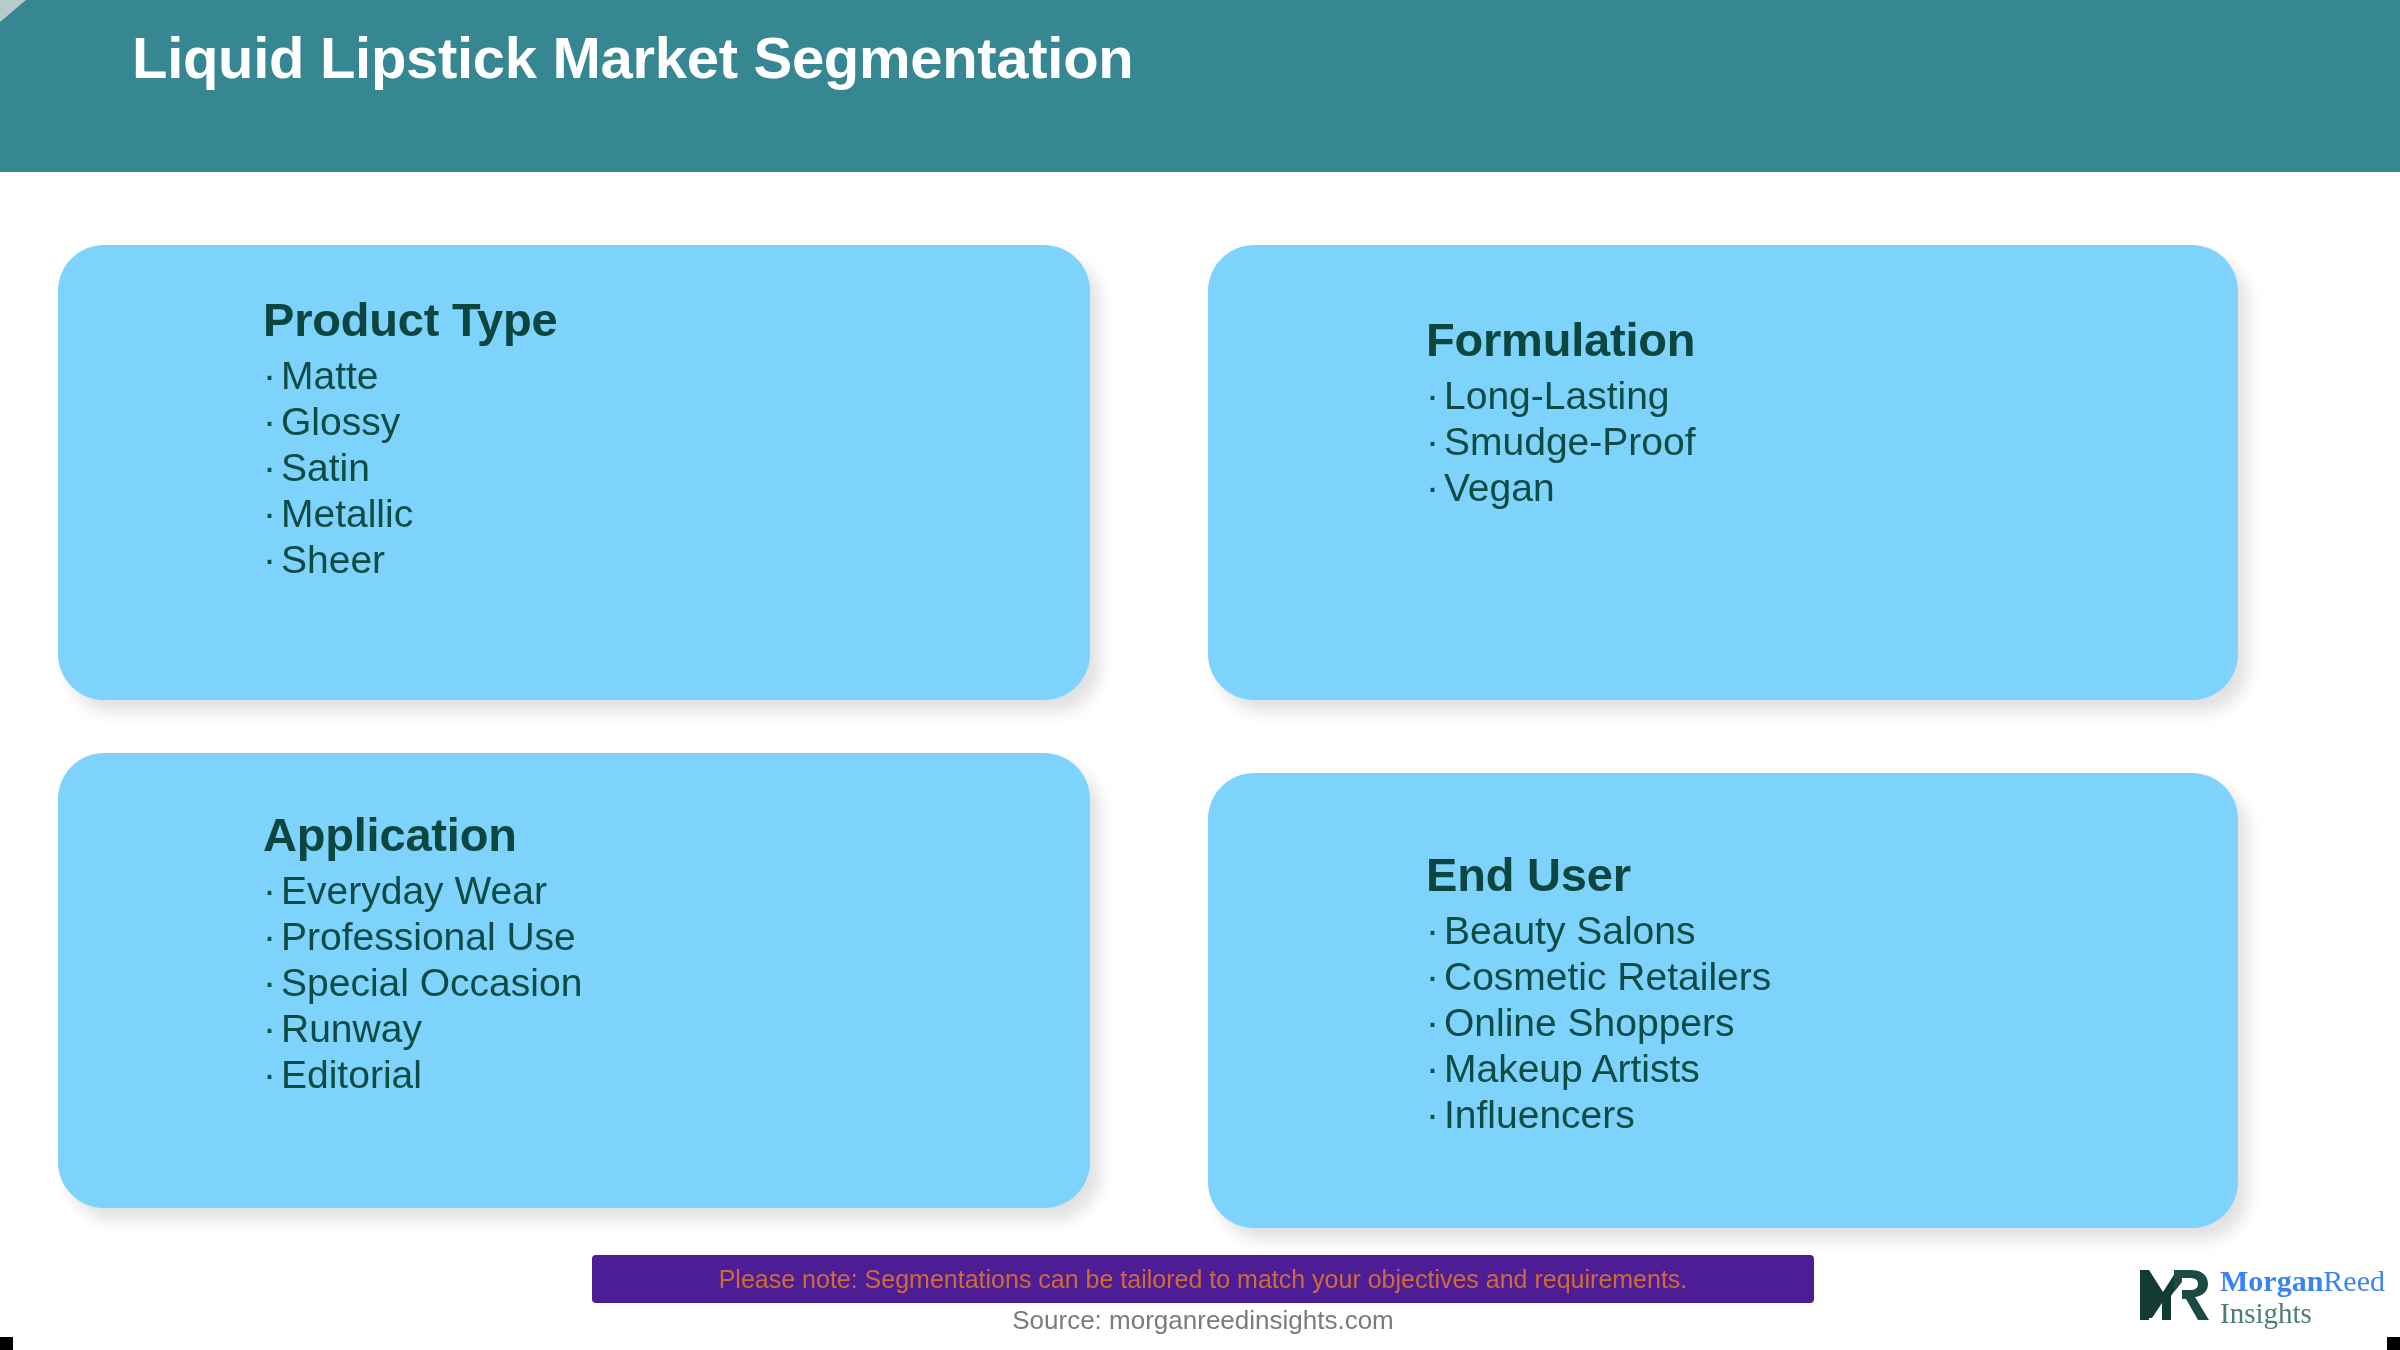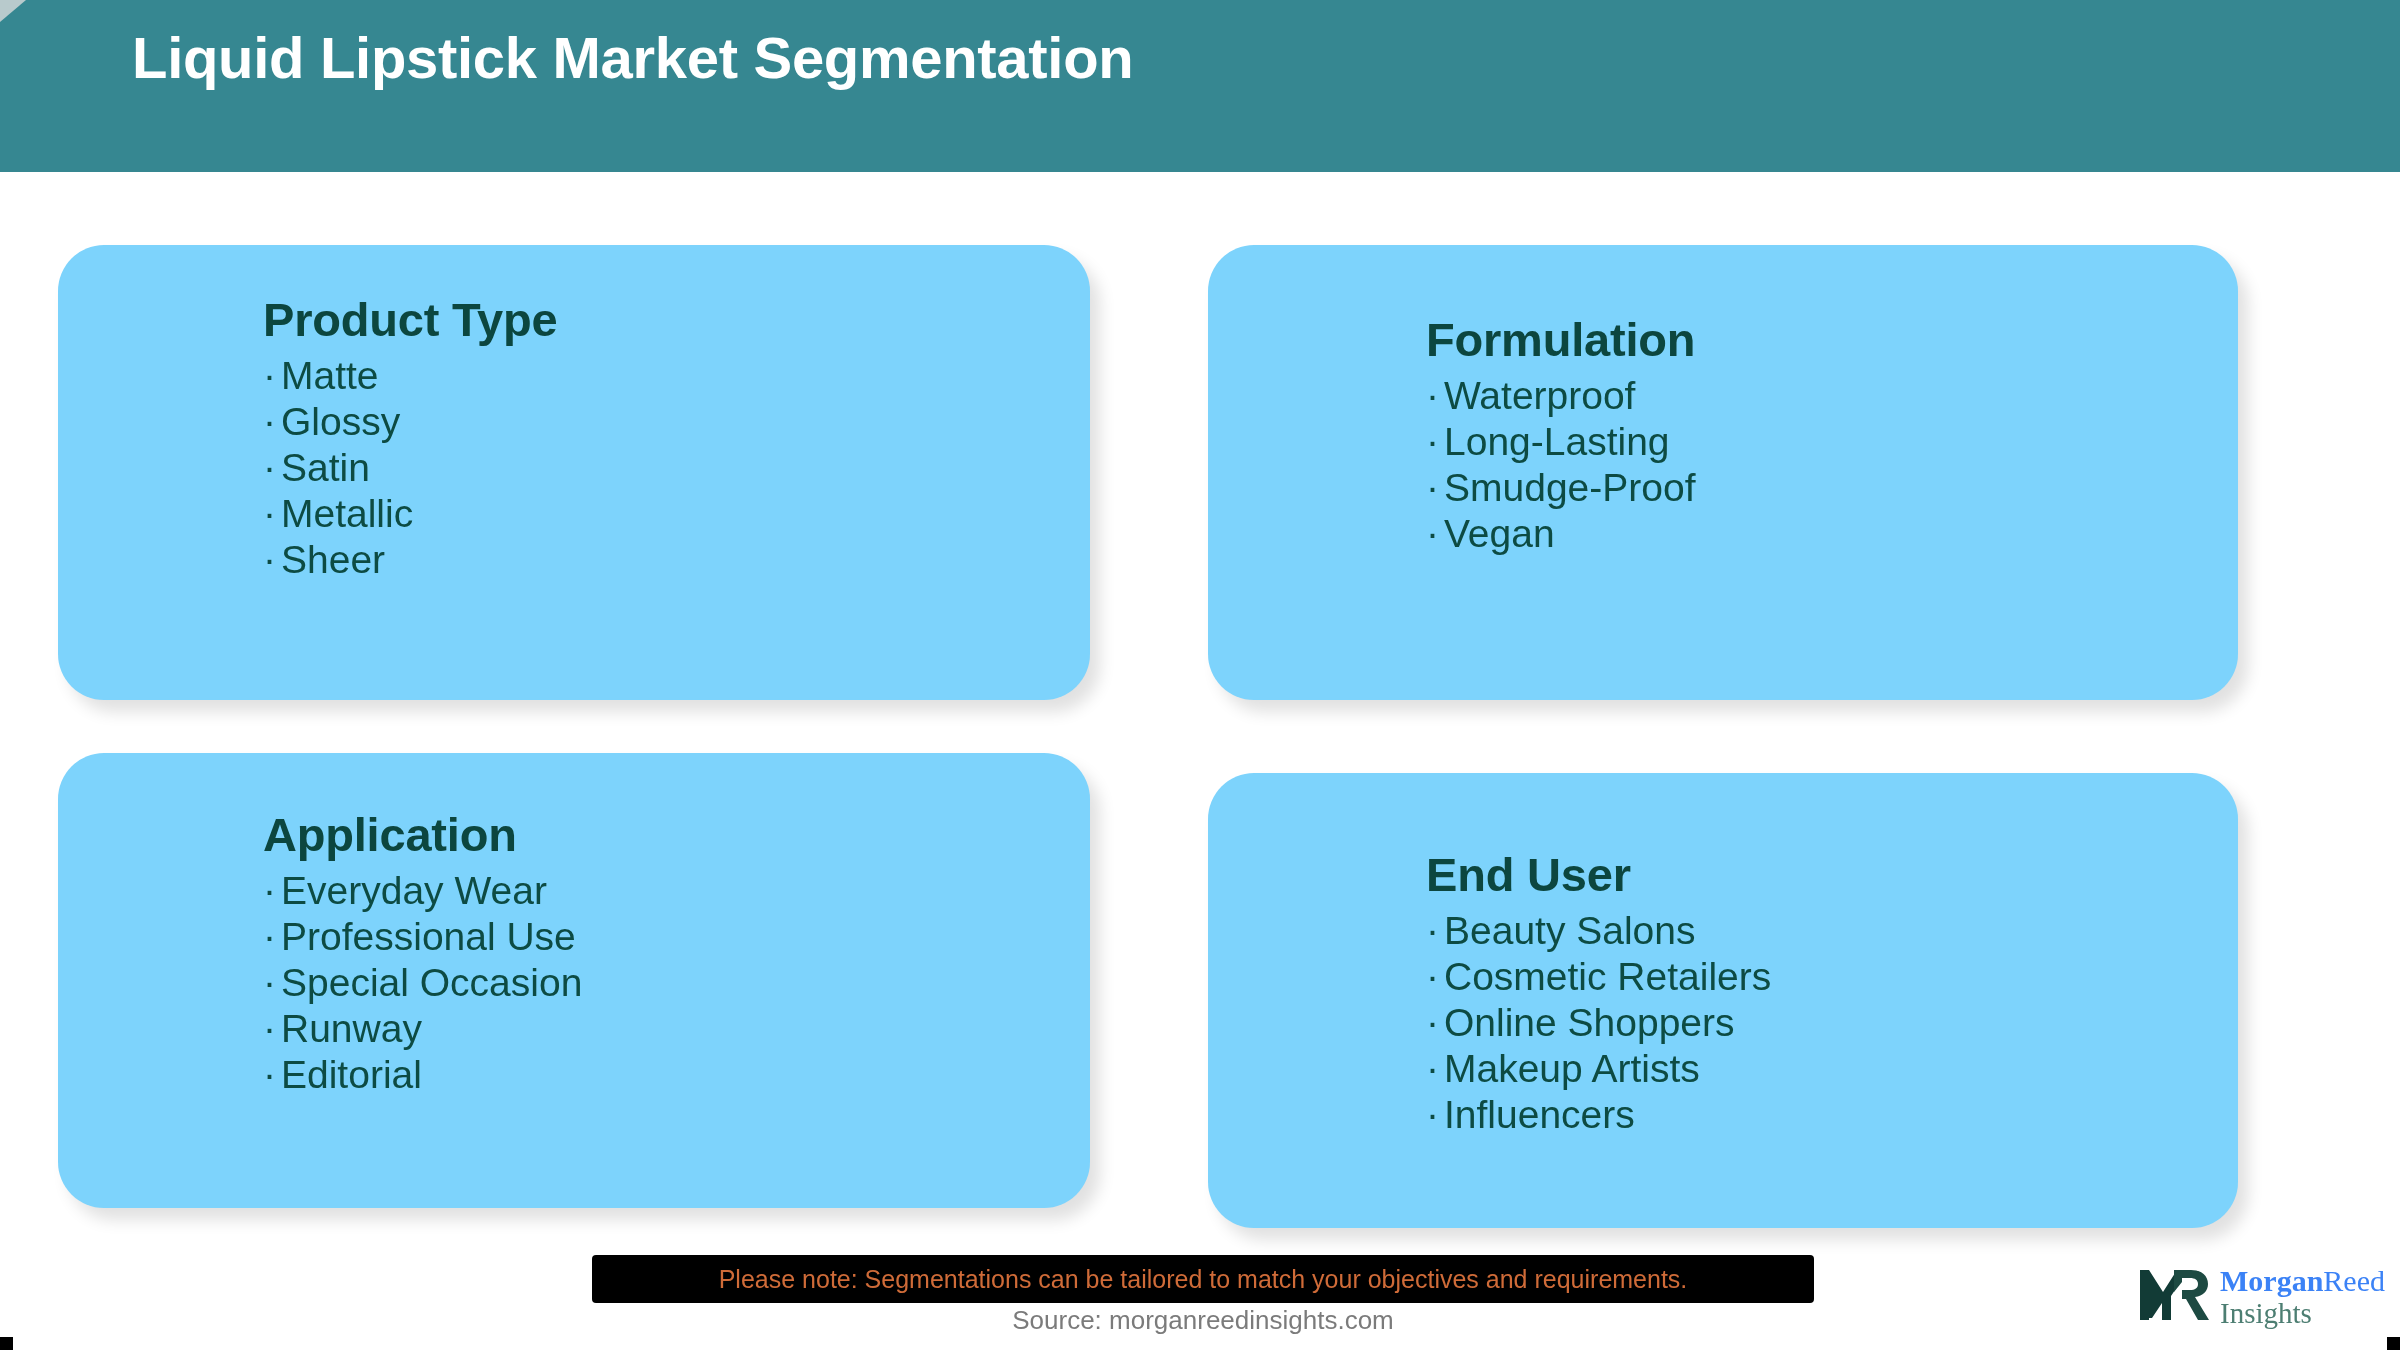--- a/index.html
+++ b/index.html
@@ -104,21 +104,21 @@
     color: #0d4b43;
   }
 
   
   .note-pill {
     position: absolute;
     left: 592px;
     top: 1255px;
     width: 1222px;
     height: 48px;
-    background: #000000;
+    background: #4c1d95;
     border-radius: 4px;
   }
   .note-text {
     position: absolute;
     left: 0;
     top: 0;
     width: 1222px;
     height: 48px;
     line-height: 48px;
     text-align: center;
@@ -203,21 +203,20 @@
         <li><span class="bullet">·</span><span>Metallic</span></li>
         <li><span class="bullet">·</span><span>Sheer</span></li>
       </ul>
     </div>
   </div>
 
   <div class="card c2">
     <div class="card-inner">
       <div class="card-heading">Formulation</div>
       <ul class="card-list">
-        <li><span class="bullet">·</span><span>Waterproof</span></li>
         <li><span class="bullet">·</span><span>Long-Lasting</span></li>
         <li><span class="bullet">·</span><span>Smudge-Proof</span></li>
         <li><span class="bullet">·</span><span>Vegan</span></li>
       </ul>
     </div>
   </div>
 
   <div class="card c3">
     <div class="card-inner">
       <div class="card-heading">Application</div>

